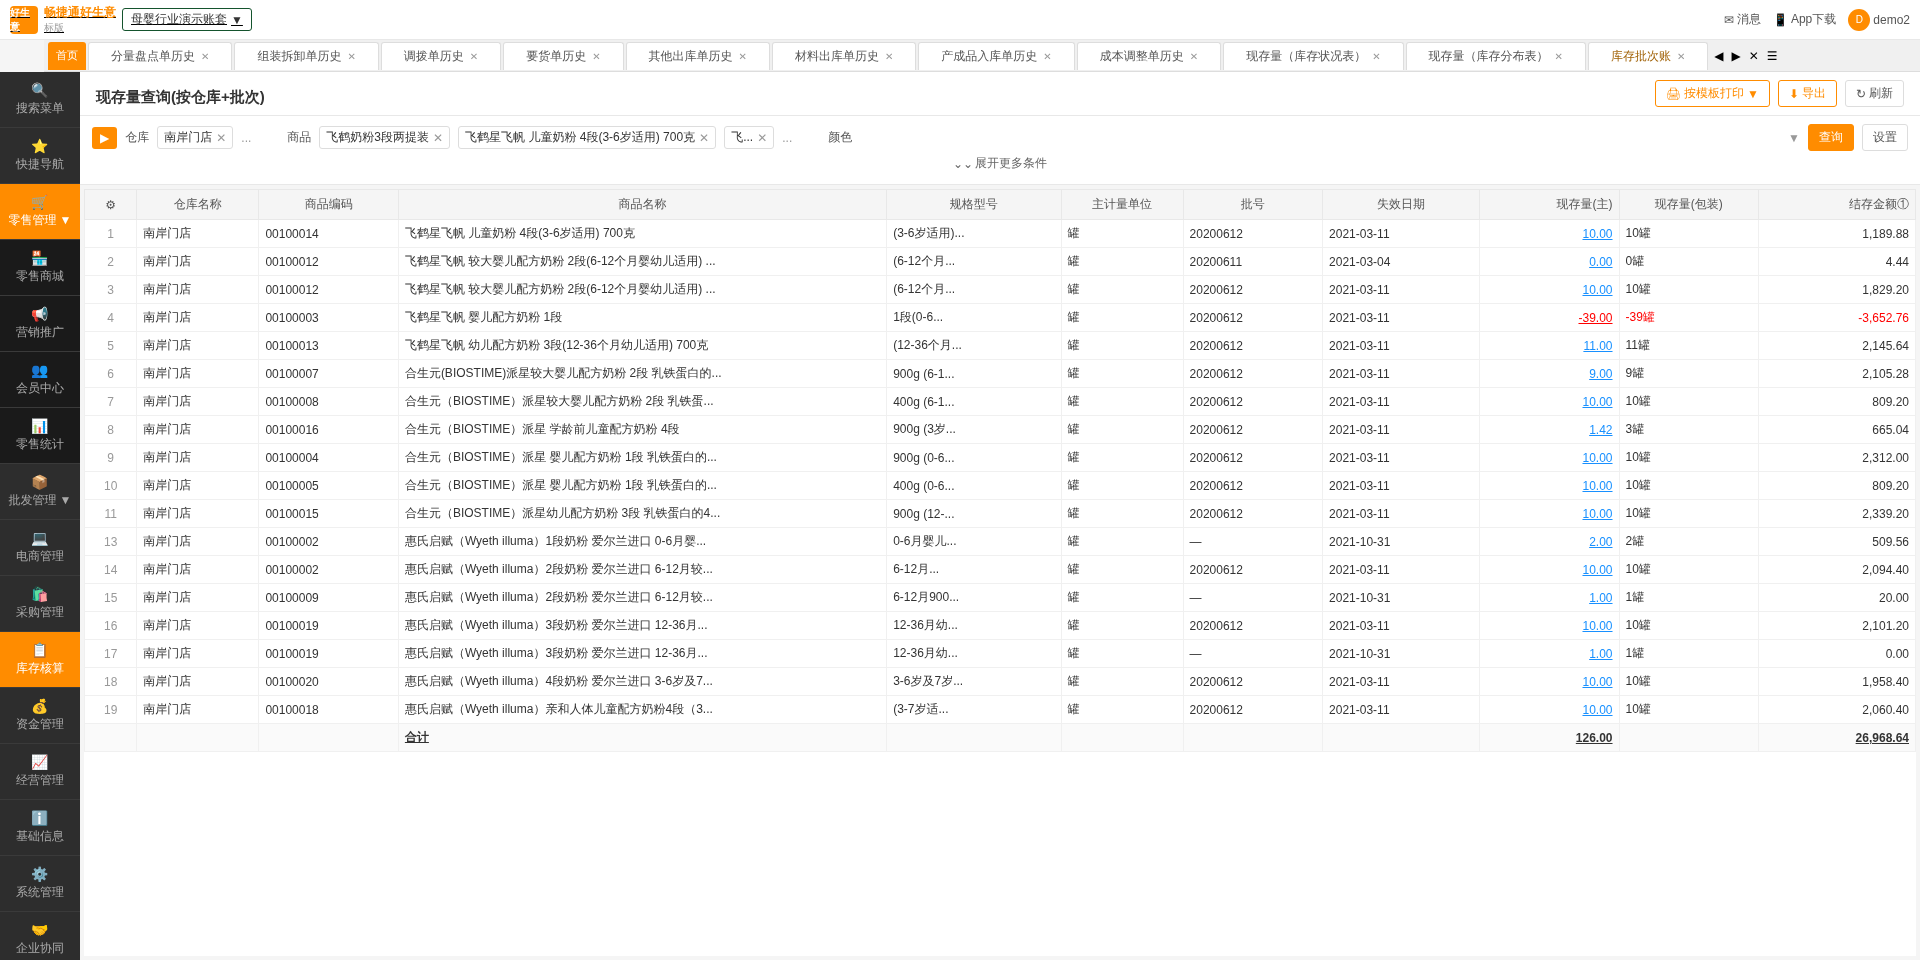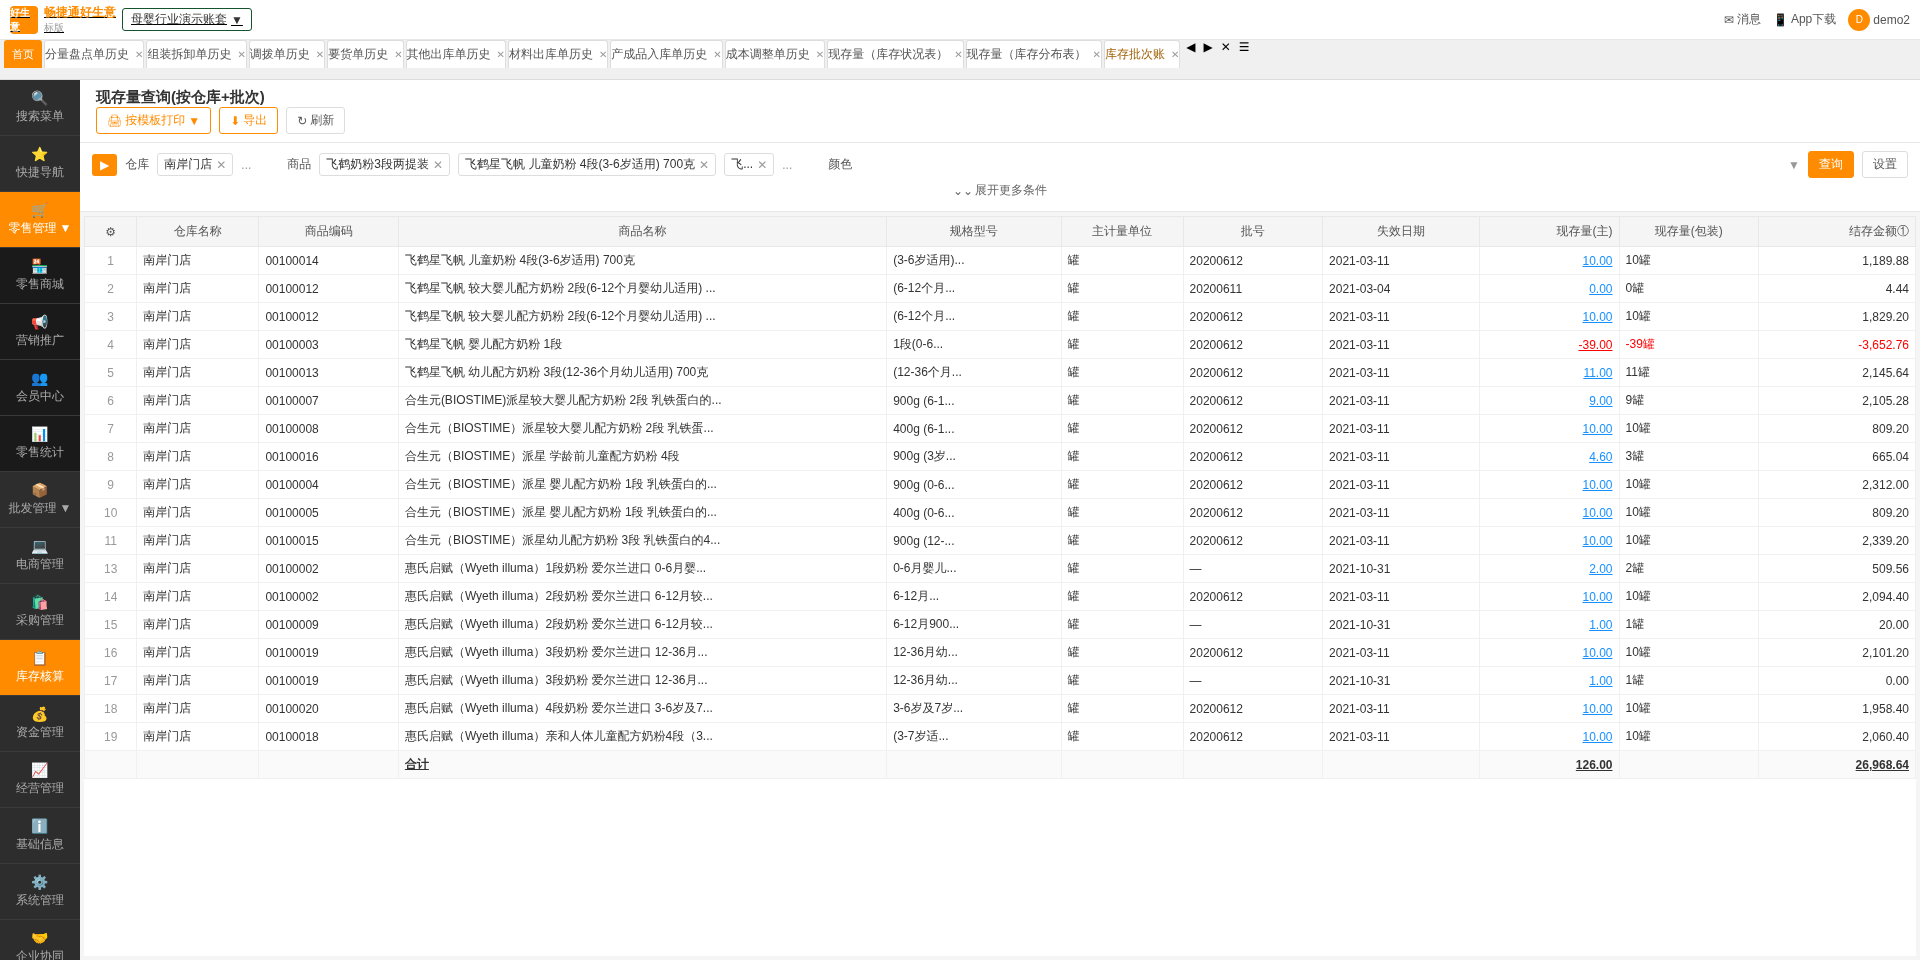--- a/index.html
+++ b/index.html
@@ -8,41 +8,41 @@
     
     .top-bar { background: #fff; display: flex; align-items: center; height: 40px; border-bottom: 1px solid #e8e8e8; padding: 0 10px; justify-content: space-between; }
     .logo-area { display: flex; align-items: center; gap: 6px; text-decoration: underline; }
     .logo-icon { width: 28px; height: 28px; background: #ff8c00; border-radius: 4px; display: flex; align-items: center; justify-content: center; color: #fff; font-weight: bold; font-size: 10px; }
     .logo-text { color: #ff8c00; font-size: 12px; font-weight: bold; }
     .industry-select { display: flex; align-items: center; gap: 4px; border: 1px solid #14532d; padding: 2px 8px; border-radius: 3px; cursor: pointer; color: #333; font-size: 12px; }
     .top-right { display: flex; align-items: center; gap: 12px; color: #555; }
     .top-right-item { display: flex; align-items: center; gap: 3px; cursor: pointer; }
 
     
-    .tab-bar { background: #f0f0f0; display: flex; align-items: flex-start; height: 40px; border-bottom: 1px solid #ddd; padding: 0 0 0 4px; overflow: hidden; }
-    .tab-item { display: flex; align-items: center; gap: 4px; padding: 0 0; height: 28px; background: #fff; border: 1px solid #ddd; border-bottom: none; border-radius: 3px 3px 0 0; cursor: pointer; white-space: nowrap; color: #555; font-size: 11px; margin-right: 2px; }
+    .tab-bar { background: #f0f0f0; display: flex; align-items: center; height: 32px; border-bottom: 1px solid #ddd; padding: 0 0 0 4px; overflow: hidden; margin-left: 44px; }
+    .tab-item { display: flex; align-items: center; gap: 4px; padding: 0 22px; height: 28px; background: #fff; border: 1px solid #ddd; border-bottom: none; border-radius: 3px 3px 0 0; cursor: pointer; white-space: nowrap; color: #555; font-size: 11px; margin-right: 2px; }
     .tab-item.active { background: #fff; color: #ff8c00; border-bottom-color: #fff; }
     .tab-item .tab-close { color: #999; margin-left: 2px; font-size: 10px; }
     .tab-nav { display: flex; align-items: center; padding: 0 4px; cursor: pointer; }
     .tab-home { padding: 0 8px; height: 28px; background: #ff8c00; color: #fff; border-radius: 3px 3px 0 0; display: flex; align-items: center; cursor: pointer; font-size: 11px; margin-right: 2px; }
 
     
     .main-layout { display: flex; flex: 1; overflow: hidden; }
 
     
     .sidebar { width: 80px; background: #2d2d2d; display: flex; flex-direction: column; align-items: center; overflow-y: auto; }
     .sidebar-item { width: 100%; padding: 10px 4px; text-align: center; cursor: pointer; color: #aaa; font-size: 11px; border-bottom: 1px solid #3a3a3a; }
     .sidebar-item:hover, .sidebar-item.active { background: #ff8c00; color: #fff; }
     .sidebar-item .icon { font-size: 14px; display: block; margin-bottom: 2px; }
     .sidebar-section { background: #ff8c00; color: #fff; width: 100%; }
     .sidebar-sub { background: #1a1a1a; }
 
     
     .content-area { flex: 1; display: flex; flex-direction: column; overflow: hidden; background: #f5f5f5; }
-    .page-header { background: #fff; padding: 8px 16px; display: flex; align-items: flex-start; justify-content: space-between; border-bottom: 1px solid #e8e8e8; flex-direction: column; }
+    .page-header { background: #fff; padding: 8px 16px; display: flex; align-items: flex-end; justify-content: space-between; border-bottom: 1px solid #e8e8e8; }
     .page-title { font-size: 15px; font-weight: bold; color: #333; }
     .header-actions { display: flex; align-items: center; gap: 8px; }
     .btn { padding: 4px 10px; border-radius: 3px; cursor: pointer; font-size: 12px; border: 1px solid #ddd; background: #fff; color: #555; display: flex; align-items: center; gap: 3px; }
     .btn-primary { background: #ff8c00; color: #fff; border-color: #ff8c00; }
     .btn-orange-outline { border-color: #ff8c00; color: #ff8c00; }
 
     
     .filter-area { background: #fff; padding: 8px 12px; border-bottom: 1px solid #e8e8e8; }
     .filter-row { display: flex; align-items: center; gap: 8px; flex-wrap: nowrap; }
     .filter-label { color: #555; white-space: nowrap; }
@@ -405,21 +405,21 @@
   </tr>
             <tr>
     <td class="row-num">8</td>
     <td>南岸门店</td>
     <td>00100016</td>
     <td title="合生元（BIOSTIME）派星 学龄前儿童配方奶粉 4段">合生元（BIOSTIME）派星 学龄前儿童配方奶粉 4段</td>
     <td>900g (3岁...</td>
     <td>罐</td>
     <td>20200612</td>
     <td>2021-03-11</td>
-    <td class="col-stock-main"><span class="link-text">4.60</span></td>
+    <td class="col-stock-main"><span class="link-text">1.42</span></td>
     <td><span class="">3罐</span></td>
     <td class="col-balance"><span class="">665.04</span></td>
   </tr>
             <tr>
     <td class="row-num">9</td>
     <td>南岸门店</td>
     <td>00100004</td>
     <td title="合生元（BIOSTIME）派星 婴儿配方奶粉 1段 乳铁蛋白的...">合生元（BIOSTIME）派星 婴儿配方奶粉 1段 乳铁蛋白的...</td>
     <td>900g (0-6...</td>
     <td>罐</td>

